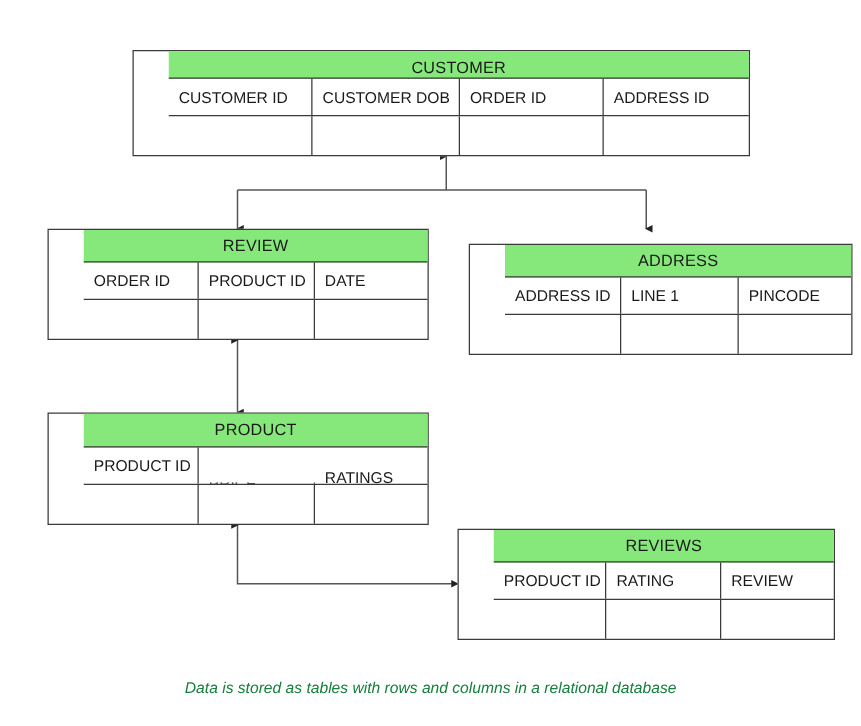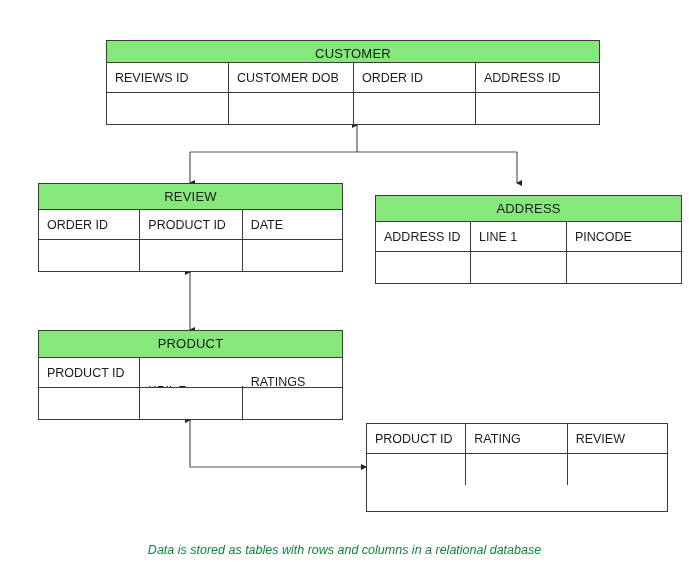--- a/index.html
+++ b/index.html
@@ -33,20 +33,21 @@
 
   
   .entity {
     position: absolute;
     z-index: 2;
     box-sizing: border-box;
     border: 1px solid #3a3a3a;
     background: #ffffff;
     display: flex;
     flex-direction: column;
+    padding-left: 28px;
   }
   .entity-title {
     box-sizing: border-box;
     height: 27px;
     line-height: 26px;
     text-align: center;
     font-size: 13px;
     color: #1a1a1a;
     background: #86e87a;
     border-bottom: 1px solid #3a3a3a;
@@ -132,21 +133,21 @@
     </g>
 
     <g>
       <path d="M190,420 L190,467 L366,467" stroke="#555555" stroke-width="1.2" fill="none" marker-start="url(#arrow-up)" marker-end="url(#arrow-right)"></path>
     </g>
   </svg>
 
   <div class="entity" style="left:106px; top:40px; width:494px; height:85px;">
     <div class="entity-title">CUSTOMER</div>
     <div class="entity-row header-row">
-      <div class="cell" style="width:122px;">REVIEWS ID</div>
+      <div class="cell" style="width:122px;">CUSTOMER ID</div>
       <div class="cell" style="width:125px;">CUSTOMER DOB</div>
       <div class="cell" style="width:122px;">ORDER ID</div>
       <div class="cell" style="width:123px;">ADDRESS ID</div>
     </div>
     <div class="entity-row blank-row">
       <div class="cell" style="width:122px;"></div>
       <div class="cell" style="width:125px;"></div>
       <div class="cell" style="width:122px;"></div>
       <div class="cell" style="width:123px;"></div>
     </div>
@@ -188,20 +189,21 @@
       <div class="cell" style="width:100px;margin-top:19px;">RATINGS</div>
     </div>
     <div class="entity-row blank-row">
       <div class="cell" style="width:102px;"></div>
       <div class="cell" style="width:103px;"></div>
       <div class="cell" style="width:100px;"></div>
     </div>
   </div>
 
   <div class="entity" style="left:366px; top:423px; width:302px; height:89px;">
+    <div class="entity-title">REVIEWS</div>
     <div class="entity-row header-row">
       <div class="cell" style="width:100px;">PRODUCT ID</div>
       <div class="cell" style="width:102px;">RATING</div>
       <div class="cell" style="width:100px;">REVIEW</div>
     </div>
     <div class="entity-row blank-row">
       <div class="cell" style="width:100px;"></div>
       <div class="cell" style="width:102px;"></div>
       <div class="cell" style="width:100px;"></div>
     </div>

